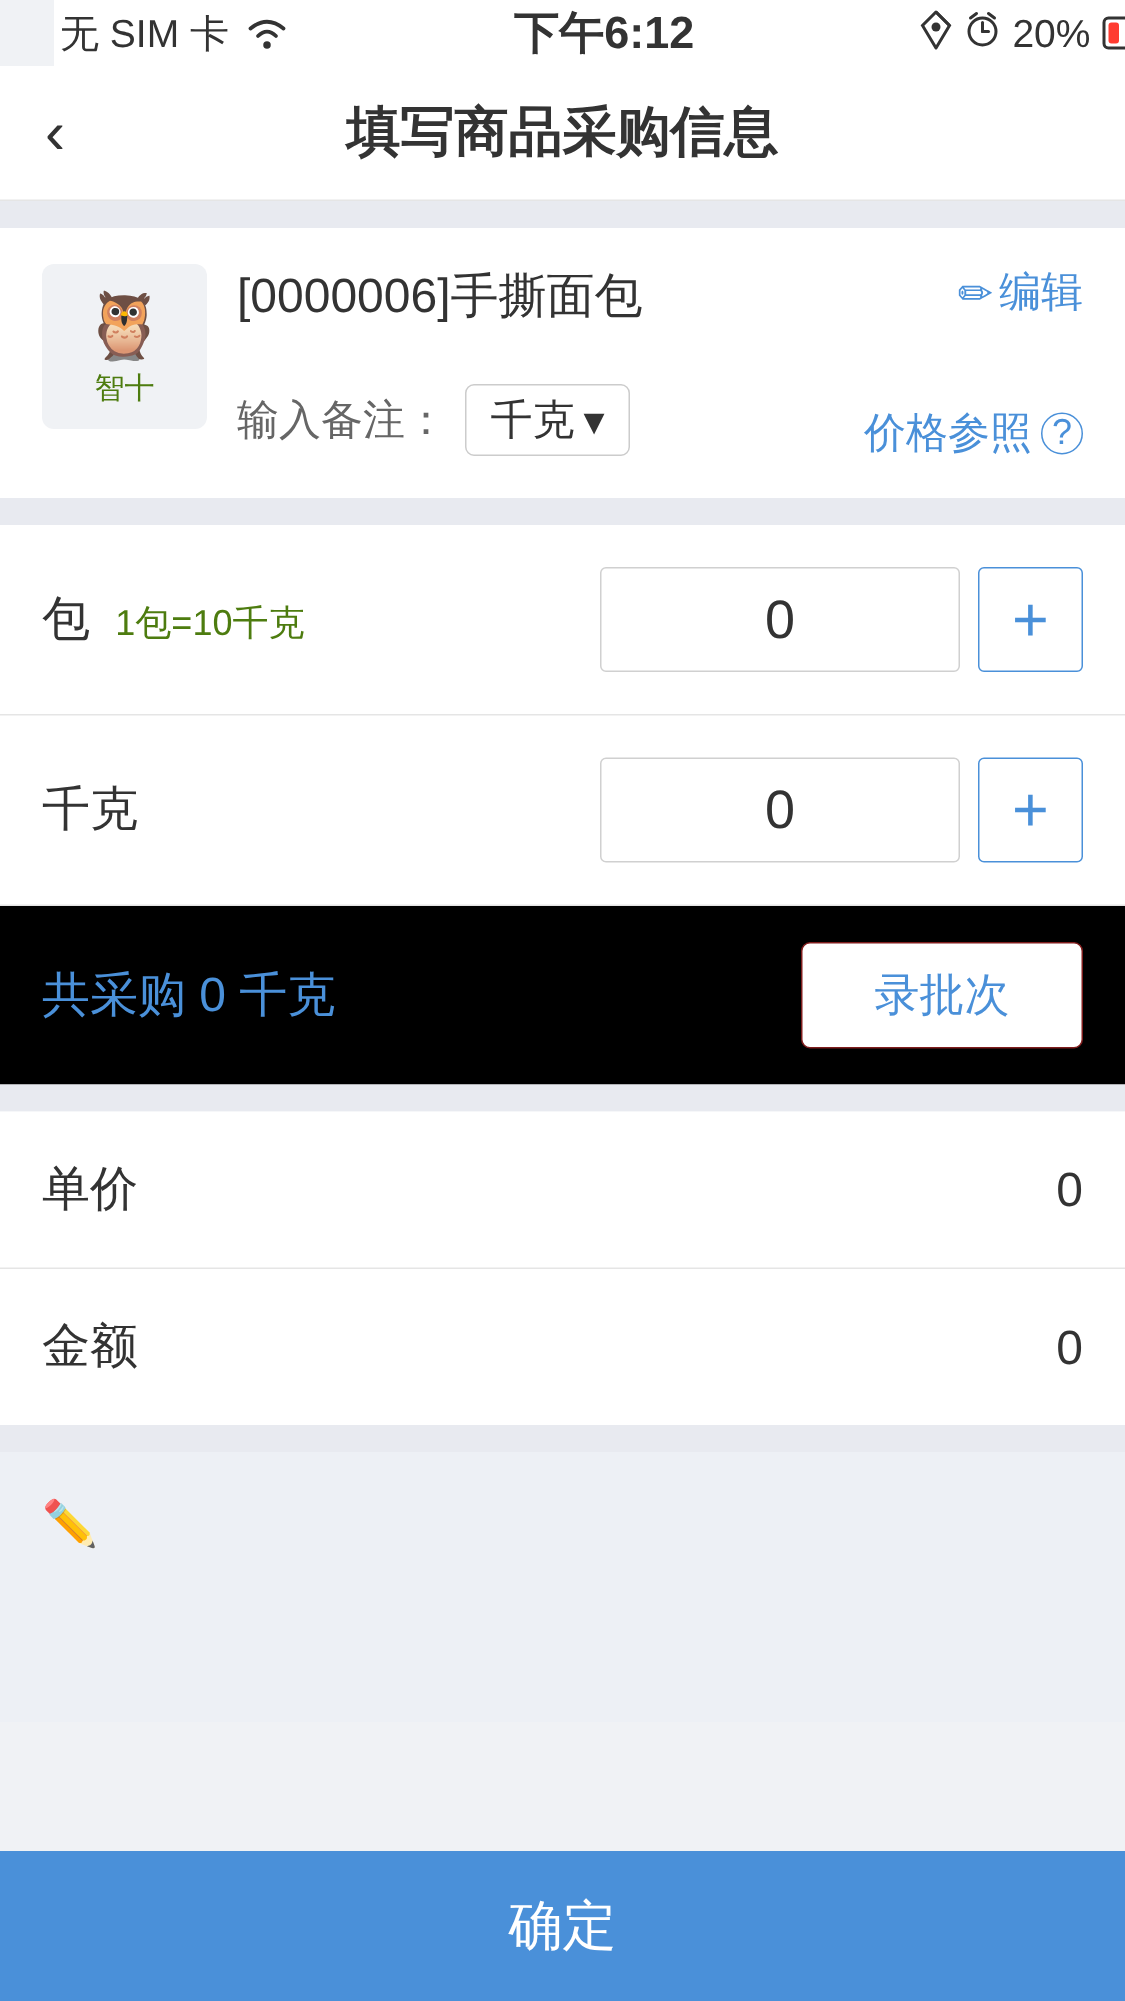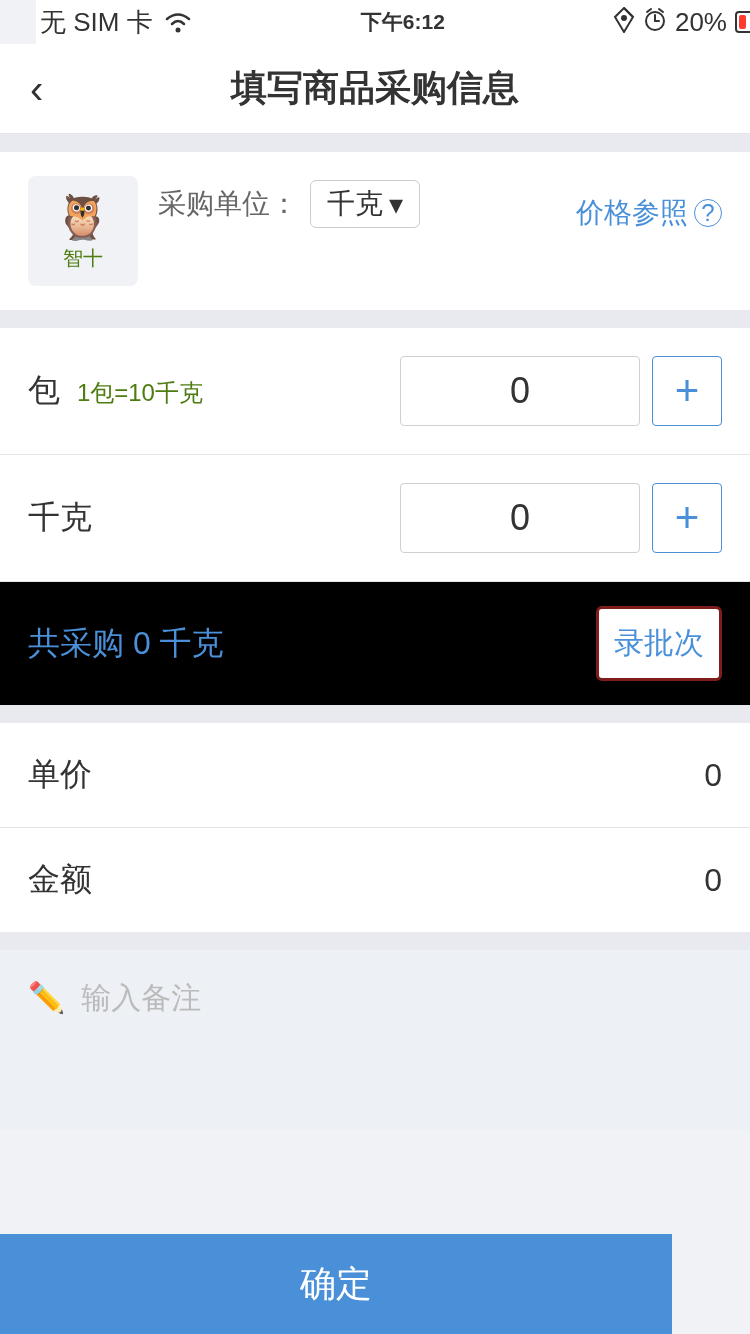--- a/index.html
+++ b/index.html
@@ -27,21 +27,21 @@
       font-weight: 500;
       margin-left: 36px;
     }
     .status-left {
       display: flex;
       align-items: center;
       gap: 10px;
       font-size: 26px;
     }
     .status-center {
-      font-size: 21px;
+      font-size: 30px;
       font-weight: 600;
     }
     .status-right {
       display: flex;
       gap: 8px;
       font-size: 26px;
     }
     .battery-icon {
       display: inline-flex;
       align-items: center;
@@ -256,23 +256,23 @@
     }
     .total-text {
       font-size: 32px;
       color: #333;
     }
     .total-text span {
       color: #4a90d9;
       font-weight: 500;
     }
     .batch-btn {
-      border: 3px solid #7f1d1d;
+      border: 1px solid #7f1d1d;
       border-radius: 6px;
-      padding: 14px 15px;
+      padding: 14px 48px;
       font-size: 30px;
       color: #4a90d9;
       background: #fff;
       cursor: pointer;
     }
 
     
     .price-section {
       background: #fff;
       margin-top: 0;
@@ -313,21 +313,21 @@
     .remark-placeholder {
       font-size: 30px;
       color: #bbb;
     }
 
     
     .confirm-btn {
       position: fixed;
       bottom: 0;
       left: 0;
-      width: 672px;
+      width: 750px;
       height: 100px;
       background: #4a90d9;
       display: flex;
       align-items: center;
       justify-content: center;
       font-size: 36px;
       color: #fff;
       font-weight: 500;
       cursor: pointer;
       border: none;
@@ -386,23 +386,30 @@
   </div>
 
   <div class="section-divider"></div>
 
   <div class="product-card">
     <div class="product-image">
       <div class="product-owl">🦉</div>
       <div class="product-label">智十</div>
     </div>
     <div class="product-info">
+      <div class="product-top-row">
+        <div class="product-name">[0000006]手撕面包</div>
+        <div class="product-edit">
+          <span>✏</span>
+          <span>编辑</span>
+        </div>
+      </div>
       <div class="product-meta">
         <div class="purchase-unit">
-          <span>采购单位：</span>
+          <span>输入备注：</span>
           <div class="unit-select">
             <span>千克</span>
             <span>▾</span>
           </div>
         </div>
         <div class="price-ref">
           <span>价格参照</span>
           <div class="price-ref-icon">?</div>
         </div>
       </div>
@@ -460,18 +467,17 @@
     <div class="price-row">
       <span class="price-label">金额</span>
       <span class="price-value">0</span>
     </div>
   </div>
 
   <div class="section-divider"></div>
 
   <div class="remark-section">
     <span class="remark-icon">✏️</span>
-    <span class="remark-placeholder">输入备注</span>
   </div>
 
 </div>
 
 <button class="confirm-btn">确定</button>
 
 </body></html>

